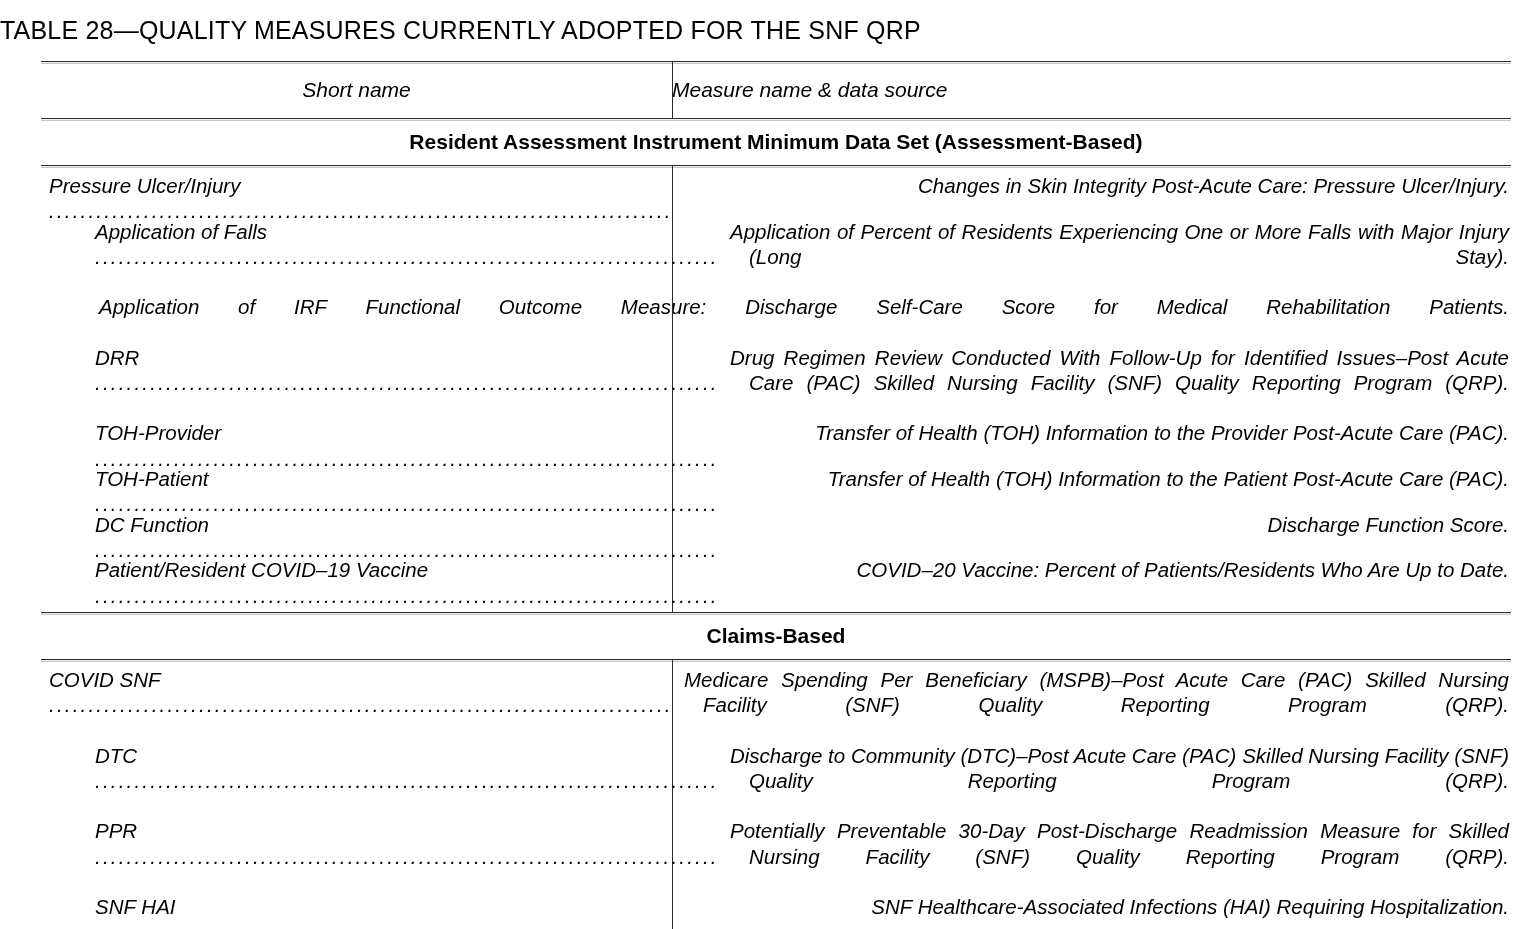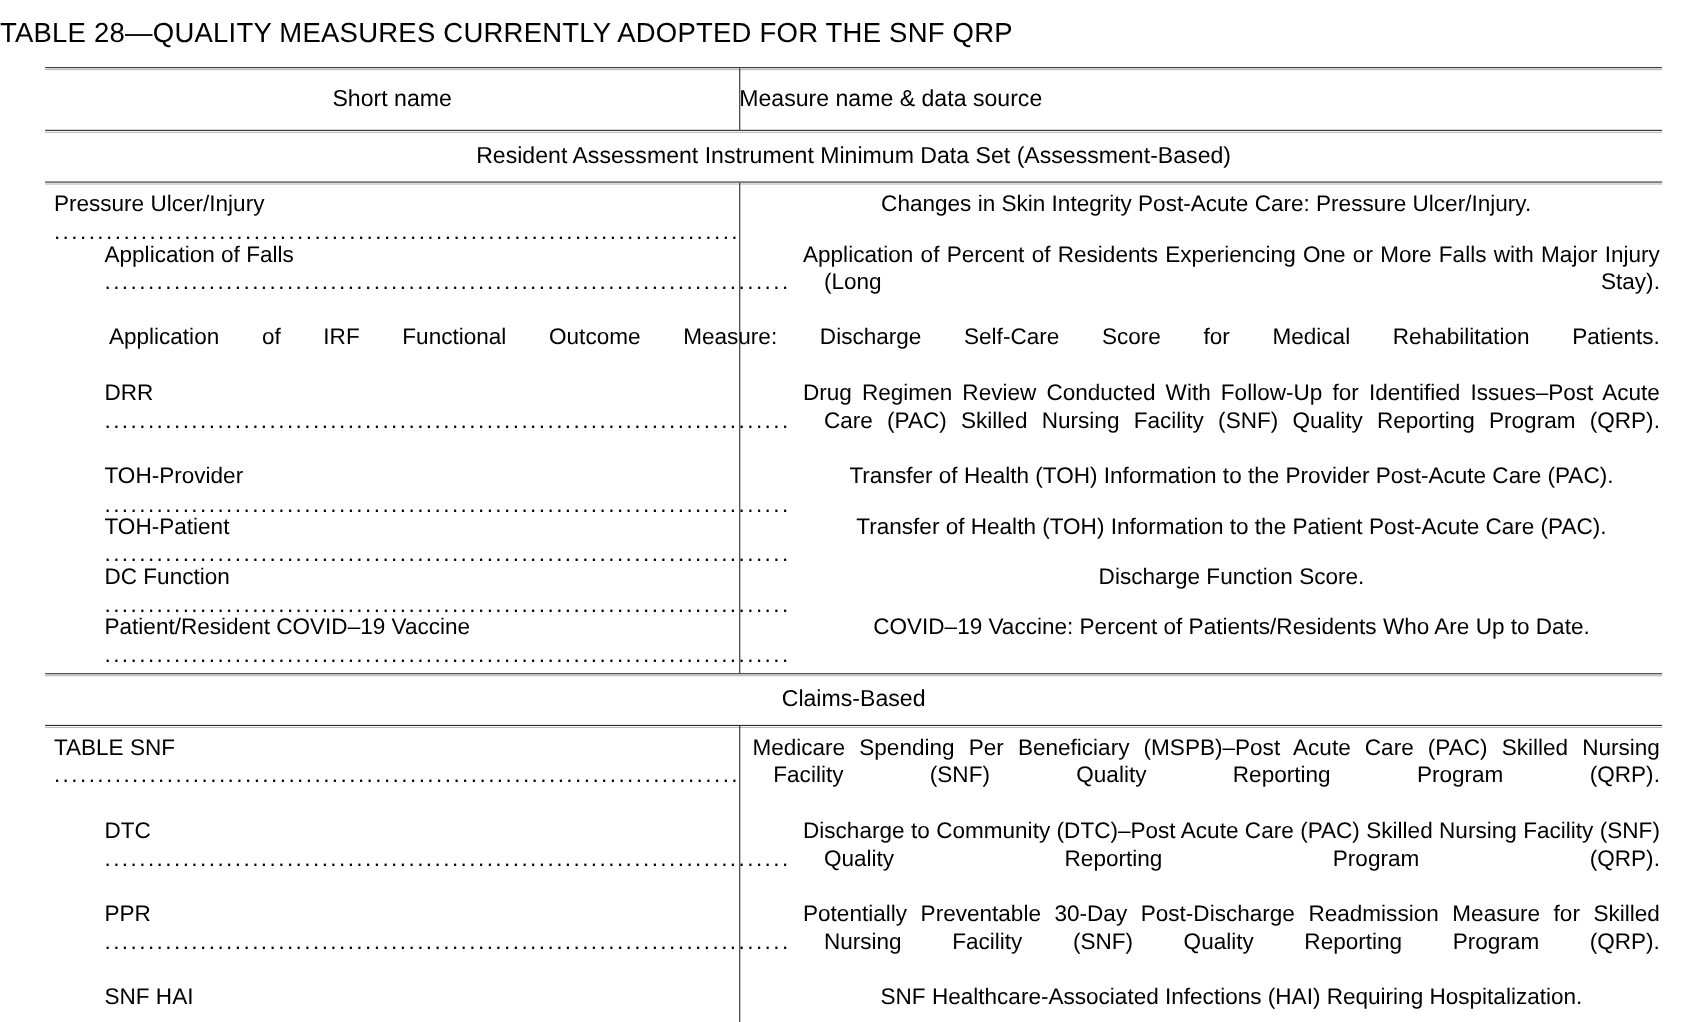--- a/index.html
+++ b/index.html
@@ -46,20 +46,21 @@
   .rule {
     height: 0;
     border-top: 1.6px solid #2b2b2b;
     box-shadow: 0 1.8px 0 0 #b9b9b9;
     margin: 0;
   }
 
   
   .band {
     position: relative;
+    font-style: italic;
   }
   .band.with-divider::before {
     content: "";
     position: absolute;
     left: 631px;     
     top: 0;
     bottom: 0;
     width: 1.4px;
     background: #2b2b2b;
   }
@@ -79,21 +80,21 @@
     flex: 1;
   }
 
   
   .section-band {
     height: 46px;
     display: flex;
     align-items: center;
     justify-content: center;
     font-size: 21px;
-    font-weight: normal;
+    font-weight: bold;
   }
 
   
   .rows {
     padding-top: 7px;
     padding-bottom: 9px;
   }
   .row {
     display: flex;
     align-items: flex-start;
@@ -148,21 +149,21 @@
     text-indent: -19px;
     text-align: justify;
   }
   
   .c-right .p::after {
     content: "";
     display: inline-block;
     width: 100%;
   }
   .c-right .p.nojust {
-    text-align: center;
+    text-align: right;
   }
   .c-right .p.nojust::after { content: none; }
 
   
   .row + .row { margin-top: 0px; margin-left: 46px; }
 </style>
 </head>
 <body>
 
 <div class="page">
@@ -253,37 +254,37 @@
             <div class="p nojust">Discharge Function Score.</div>
           </div>
         </div>
 
         <div class="row">
           <div class="c-left">
             <span class="nm">Patient/Resident COVID–19 Vaccine</span>
             <span class="leader"></span>
           </div>
           <div class="c-right">
-            <div class="p nojust">COVID–19 Vaccine: Percent of Patients/Residents Who Are Up to Date.</div>
+            <div class="p nojust">COVID–20 Vaccine: Percent of Patients/Residents Who Are Up to Date.</div>
           </div>
         </div>
 
       </div>
     </div>
     <div class="rule"></div>
 
     <div class="section-band">Claims-Based</div>
     <div class="rule"></div>
 
     <div class="band with-divider">
       <div class="rows">
 
         <div class="row">
           <div class="c-left">
-            <span class="nm">TABLE SNF</span>
+            <span class="nm">COVID SNF</span>
             <span class="leader"></span>
           </div>
           <div class="c-right">
             <div class="p">Medicare Spending Per Beneficiary (MSPB)–Post Acute Care (PAC) Skilled Nursing Facility (SNF) Quality Reporting Program (QRP).</div>
           </div>
         </div>
 
         <div class="row">
           <div class="c-left">
             <span class="nm">DTC</span>

